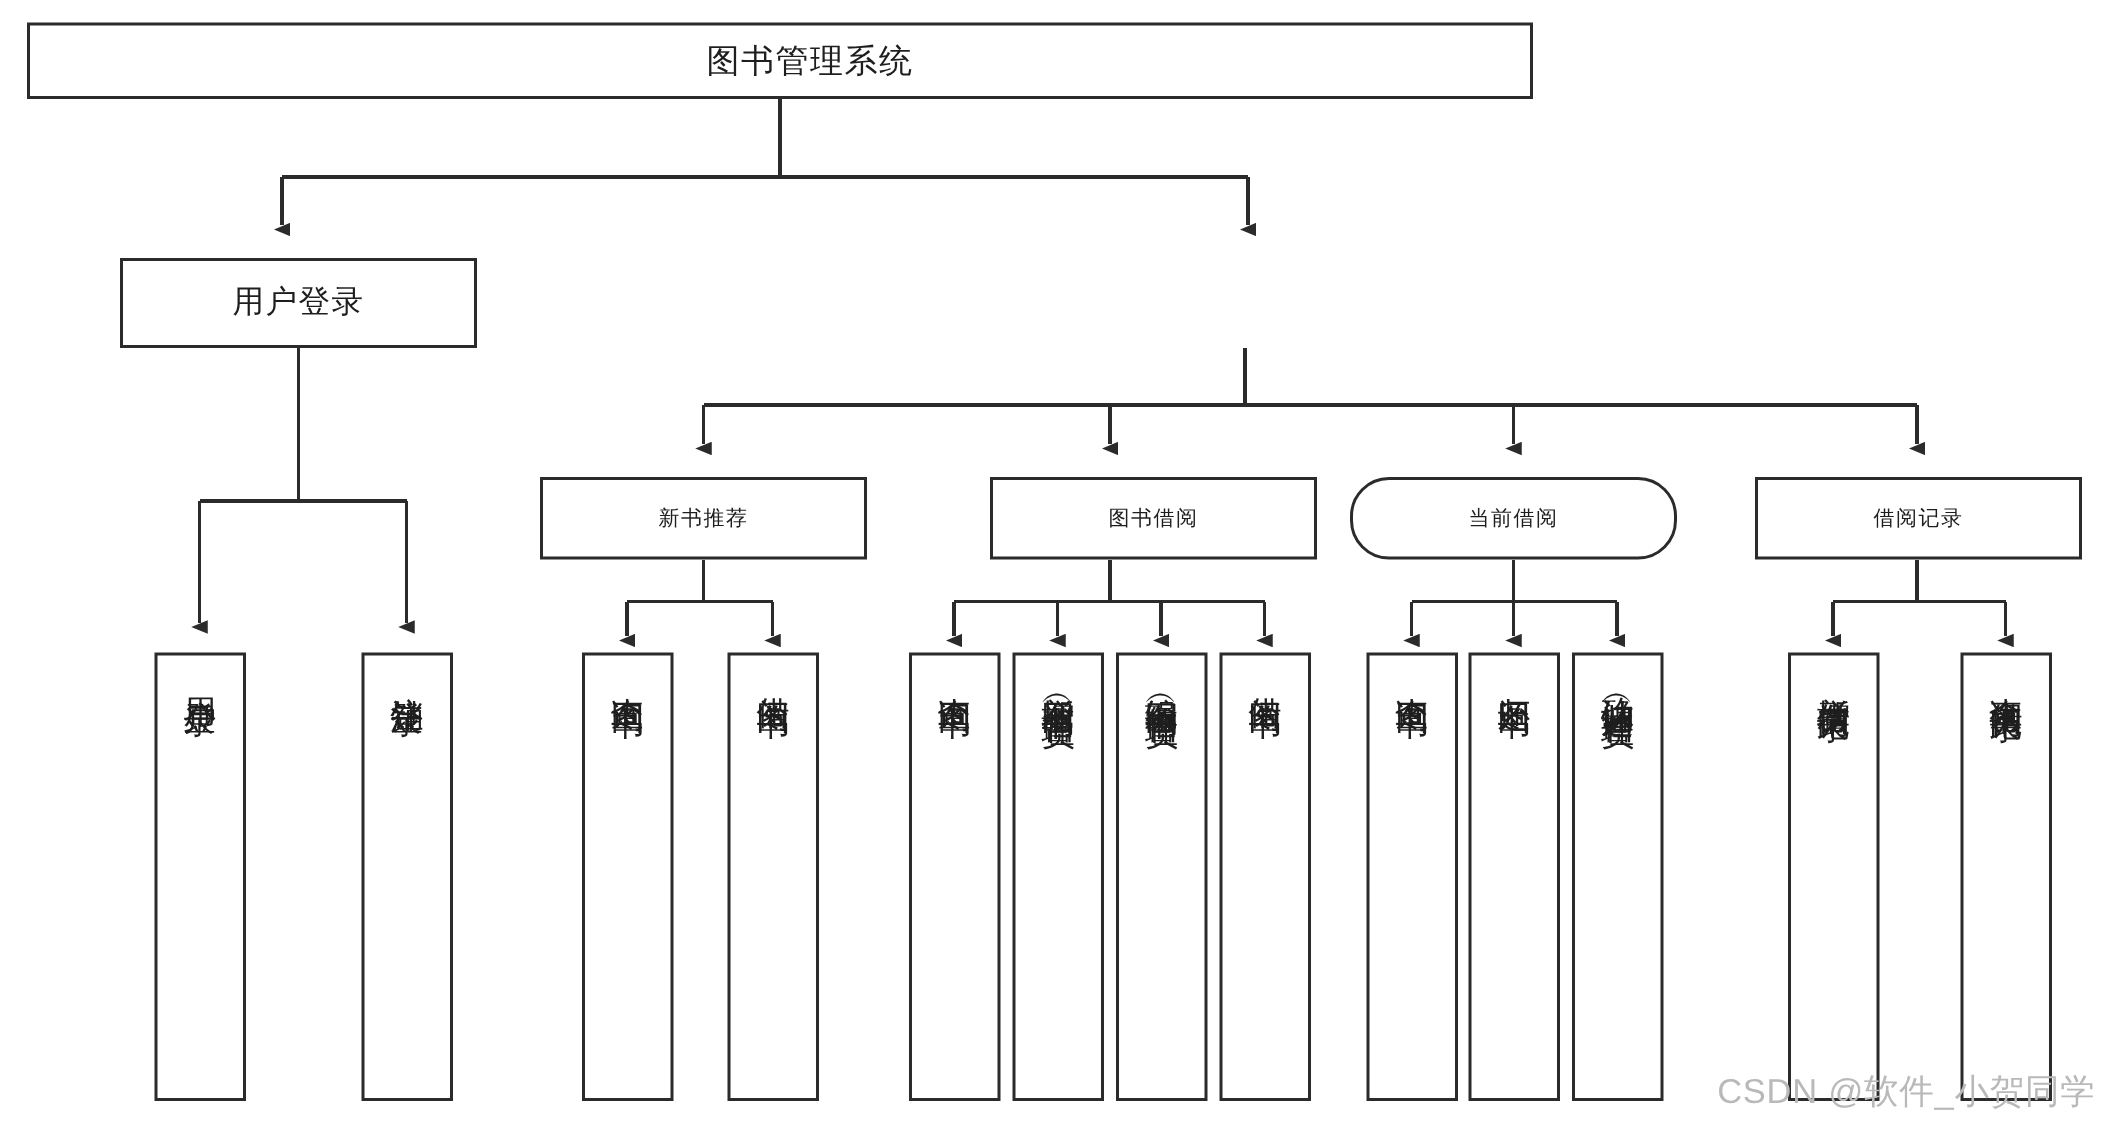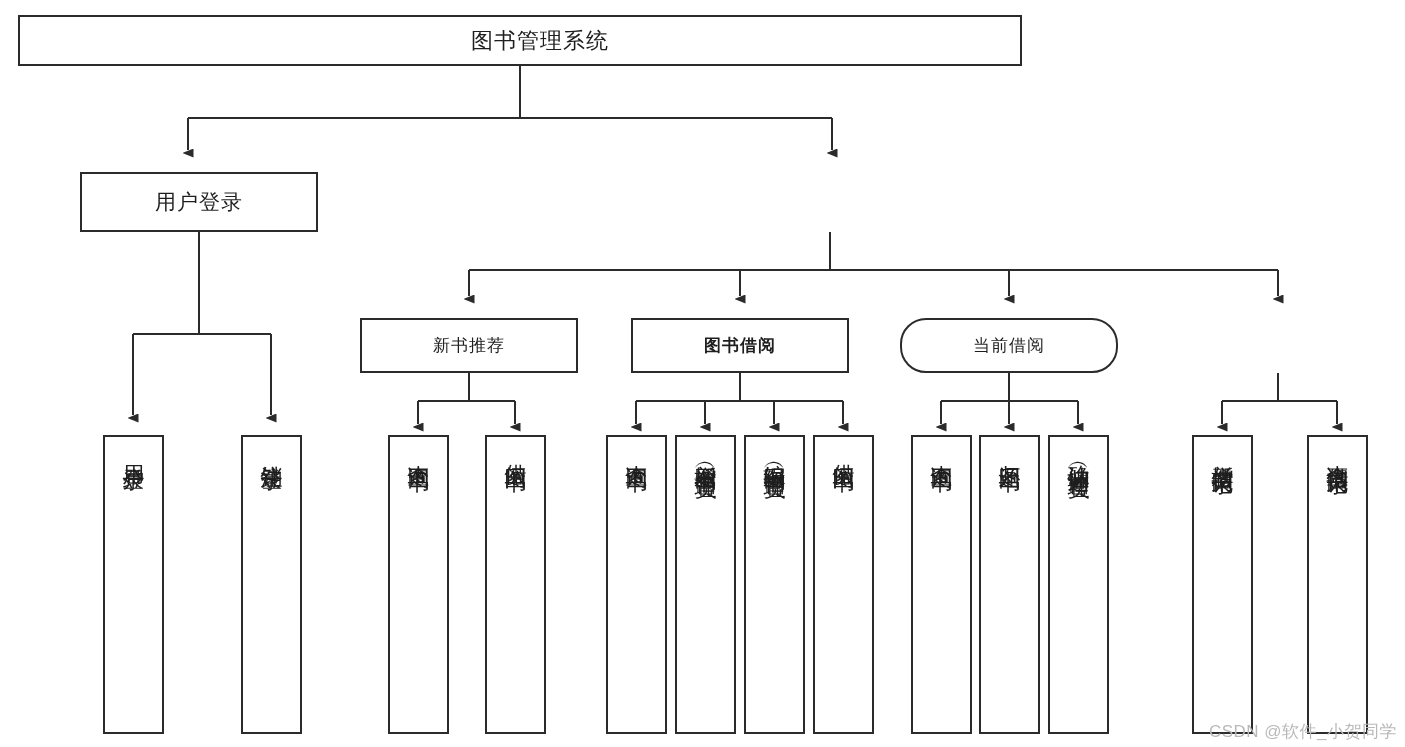--- a/index.html
+++ b/index.html
@@ -38,21 +38,21 @@
   }
   .node-label{
     font-size:21px;
     line-height:1.15;
     letter-spacing:1px;
     white-space:nowrap;
     color:#1e1e1e;
   }
   .node.root .node-label{font-size:22px;}
   .node.level2 .node-label{font-size:21px;}
-  .node.level3 .node-label{font-size:17px;}
+  .node.level3 .node-label{font-size:14px;}
   
   .node.leaf{
     align-items:flex-start;
     justify-content:center;
     padding-top:10px;
   }
   .node.leaf .node-label{
     writing-mode:vertical-rl;
     text-orientation:upright;
     font-size:22px;
@@ -62,21 +62,21 @@
     max-height:282px;
   }
   .node.leaf.tall .node-label{
     max-height:290px;
   }
   
   #watermark{
     position:absolute;
     right:8px;
     bottom:4px;
-    font-size:17px;
+    font-size:23px;
     color:#b9b9b9;
     letter-spacing:0.5px;
     white-space:nowrap;
     font-family:"Liberation Sans","DejaVu Sans",sans-serif;
   }
 </style>
 </head>
 <body>
 
 <div id="diagram-root">
@@ -137,28 +137,31 @@
 
   <div class="node level2" style="left:80px;top:172px;width:238px;height:60px;">
     <span class="node-label">用户登录</span>
   </div>
 
 
   <div class="node level3" style="left:360px;top:318px;width:218px;height:55px;">
     <span class="node-label">新书推荐</span>
   </div>
 
-  <div class="node level3" style="left:631px;top:318px;width:218px;height:55px;font-weight:bold;">
+  <div class="node level3" style="left:660px;top:318px;width:218px;height:55px;">
     <span class="node-label">图书借阅</span>
   </div>
 
   <div class="node level3" style="left:900px;top:318px;width:218px;height:55px;border-radius:26px;">
     <span class="node-label">当前借阅</span>
   </div>
 
+  <div class="node level3" style="left:1170px;top:318px;width:218px;height:55px;">
+    <span class="node-label">借阅记录</span>
+  </div>
 
   <div class="node leaf" style="left:103px;top:435px;width:61px;height:299px;">
     <span class="node-label">用户登录</span>
   </div>
 
   <div class="node leaf" style="left:241px;top:435px;width:61px;height:299px;">
     <span class="node-label">注销登录</span>
   </div>
 
   <div class="node leaf" style="left:388px;top:435px;width:61px;height:299px;">

